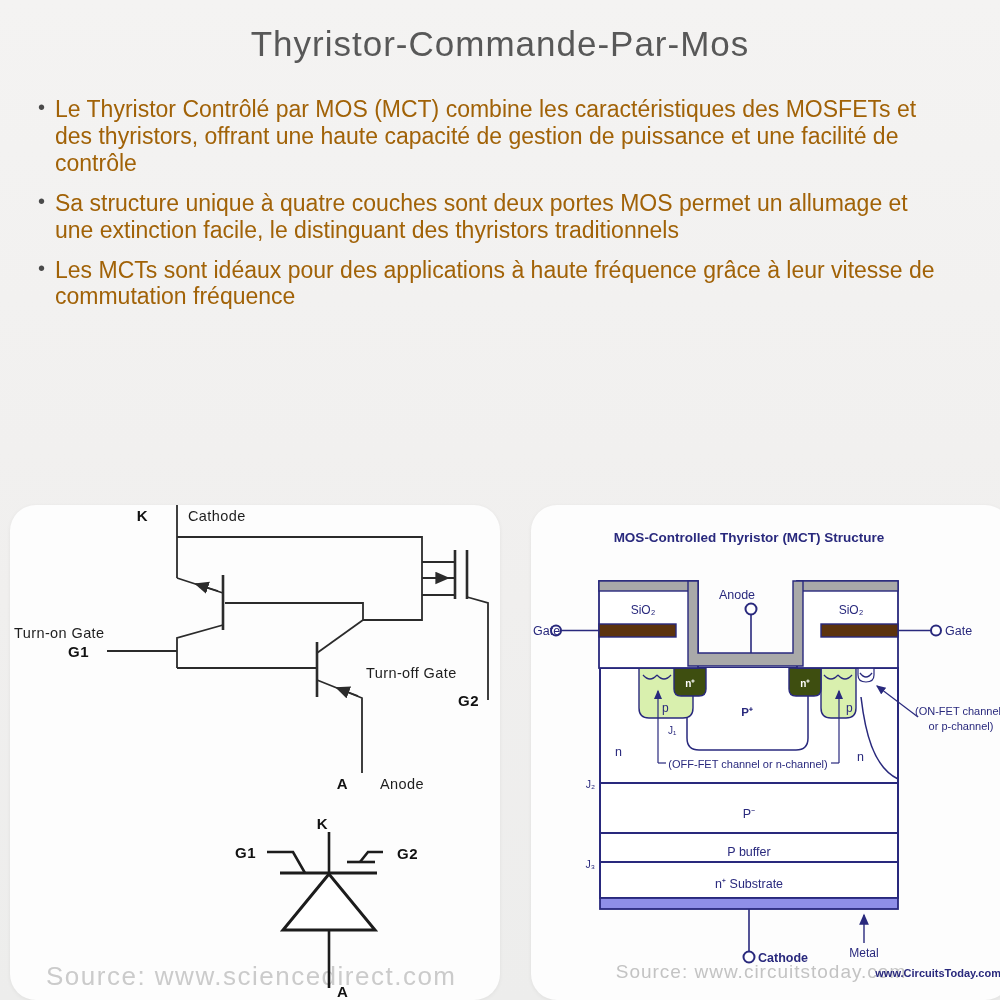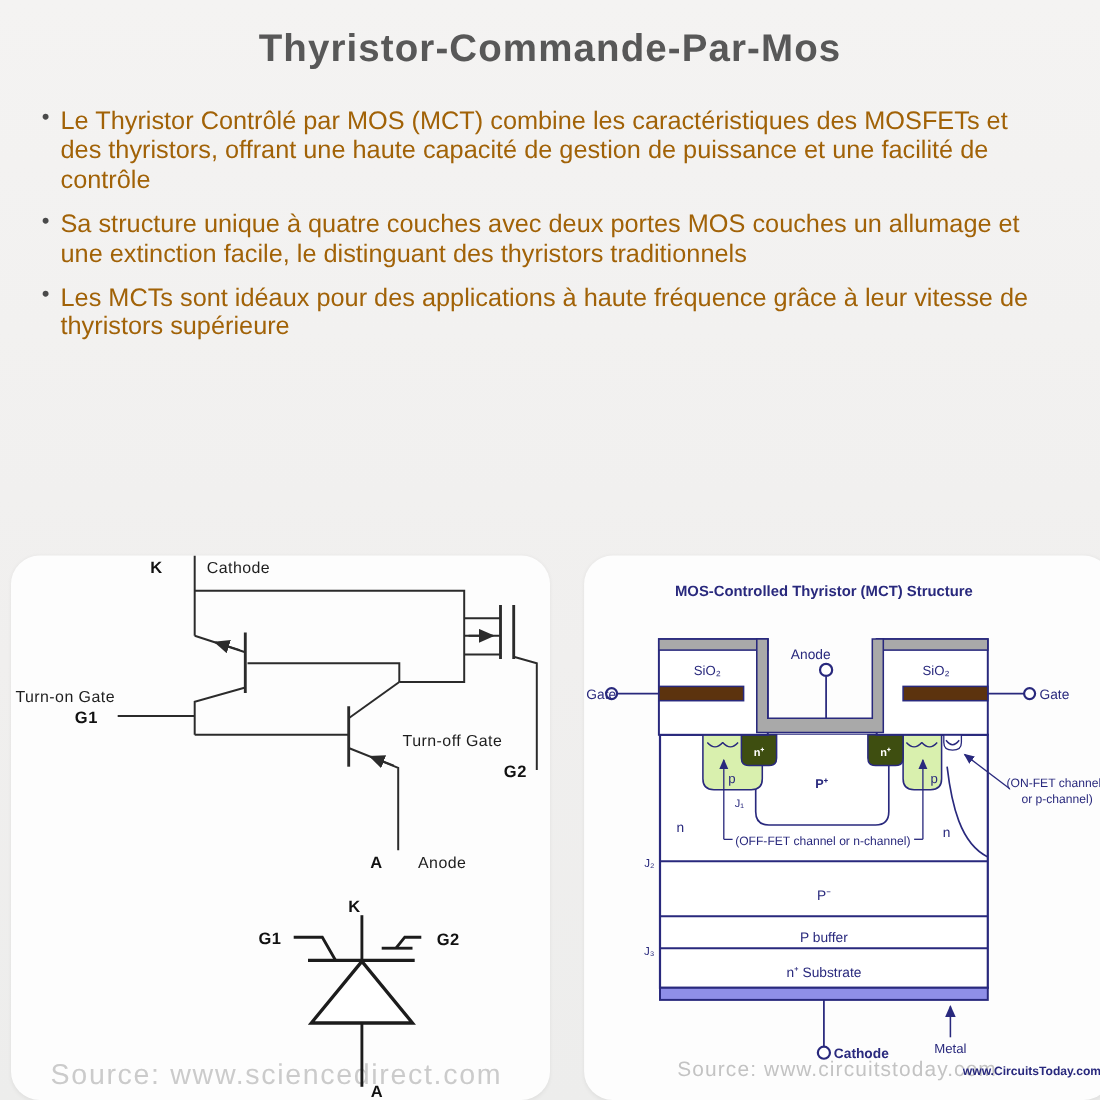--- a/index.html
+++ b/index.html
@@ -3,21 +3,21 @@
 <meta charset="utf-8">
 <style>
   html,body{margin:0;padding:0;}
   body{
     width:1000px;height:1000px;position:relative;overflow:hidden;
     background:linear-gradient(180deg,#f4f3f2 0%,#f0efee 60%,#ededec 100%);
     font-family:"Liberation Sans",sans-serif;color:#474747;
   }
   .page-title{
     margin:0;position:absolute;top:24px;left:0;width:1000px;
-    text-align:center;font-size:35px;font-weight:700;color:#585858;letter-spacing:1px;
+    text-align:center;font-size:35px;font-weight:400;color:#585858;letter-spacing:1px;
   }
   .bullets{
     position:absolute;top:96px;left:38px;width:905px;margin:0;padding:0;list-style:none;
   }
   .bullets li{
     position:relative;padding-left:17px;margin-bottom:13px;
     font-size:23px;line-height:1.17;color:#a16207;
   }
   .bullets li::before{
     content:"•";position:absolute;left:0;top:0;color:#4a4a4a;font-size:20px;
@@ -35,22 +35,22 @@
   .wm{fill:#cbcbcb;}
   .nv{fill:#29297d;}
 </style>
 </head>
 <body>
 
 <h1 class="page-title">Thyristor-Commande-Par-Mos</h1>
 
 <ul class="bullets">
   <li><span>Le Thyristor Contrôlé par MOS (MCT) combine les caractéristiques des MOSFETs et des thyristors, offrant une haute capacité de gestion de puissance et une facilité de contrôle</span></li>
-  <li><span>Sa structure unique à quatre couches avec deux portes MOS couches un allumage et une extinction facile, le distinguant des thyristors traditionnels</span></li>
-  <li><span>Les MCTs sont idéaux pour des applications à haute fréquence grâce à leur vitesse de thyristors supérieure</span></li>
+  <li><span>Sa structure unique à quatre couches sont deux portes MOS permet un allumage et une extinction facile, le distinguant des thyristors traditionnels</span></li>
+  <li><span>Les MCTs sont idéaux pour des applications à haute fréquence grâce à leur vitesse de commutation fréquence</span></li>
 </ul>
 
 <div class="card card-left">
 <svg width="490" height="495" viewBox="0 0 490 495">
   <defs>
     <marker id="aL" markerWidth="9" markerHeight="8" refX="7" refY="3.5" orient="auto">
       <path d="M0,0 L8,3.5 L0,7 Z" fill="#2b2b2b"></path>
     </marker>
   </defs>
   <g stroke="#2b2b2b" stroke-width="1.8" fill="none">

